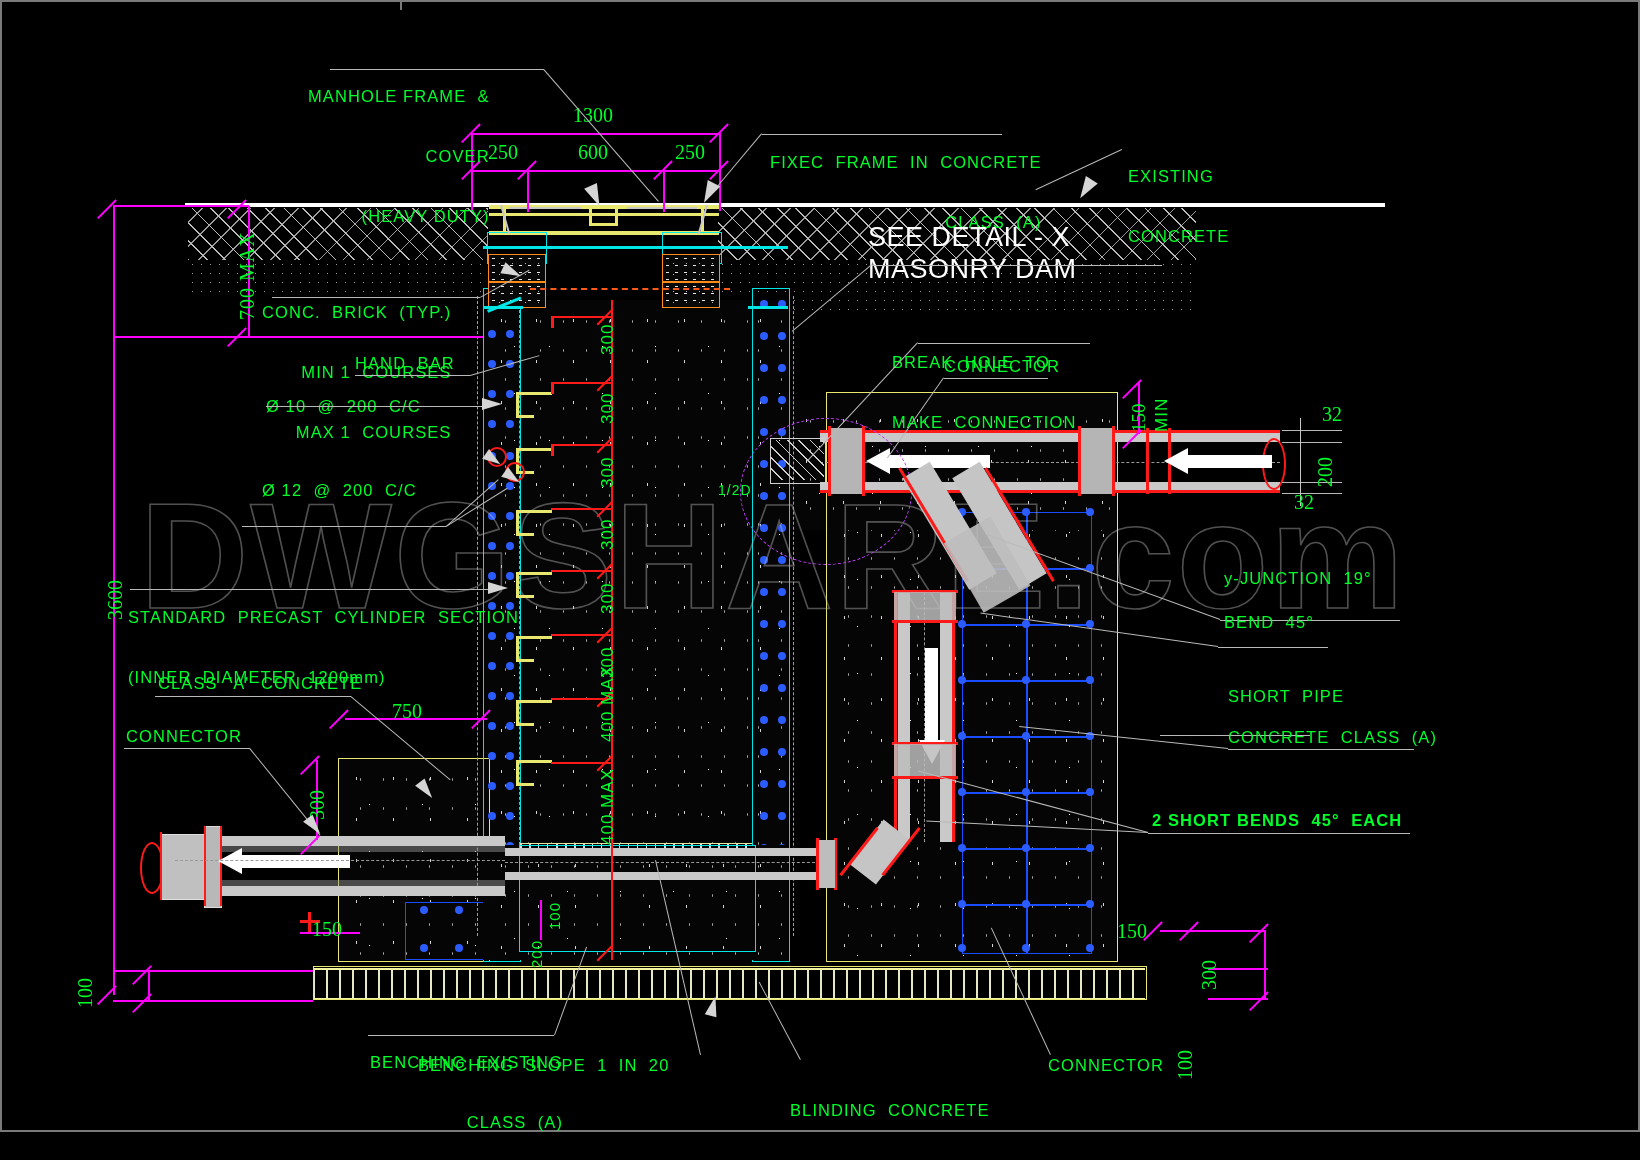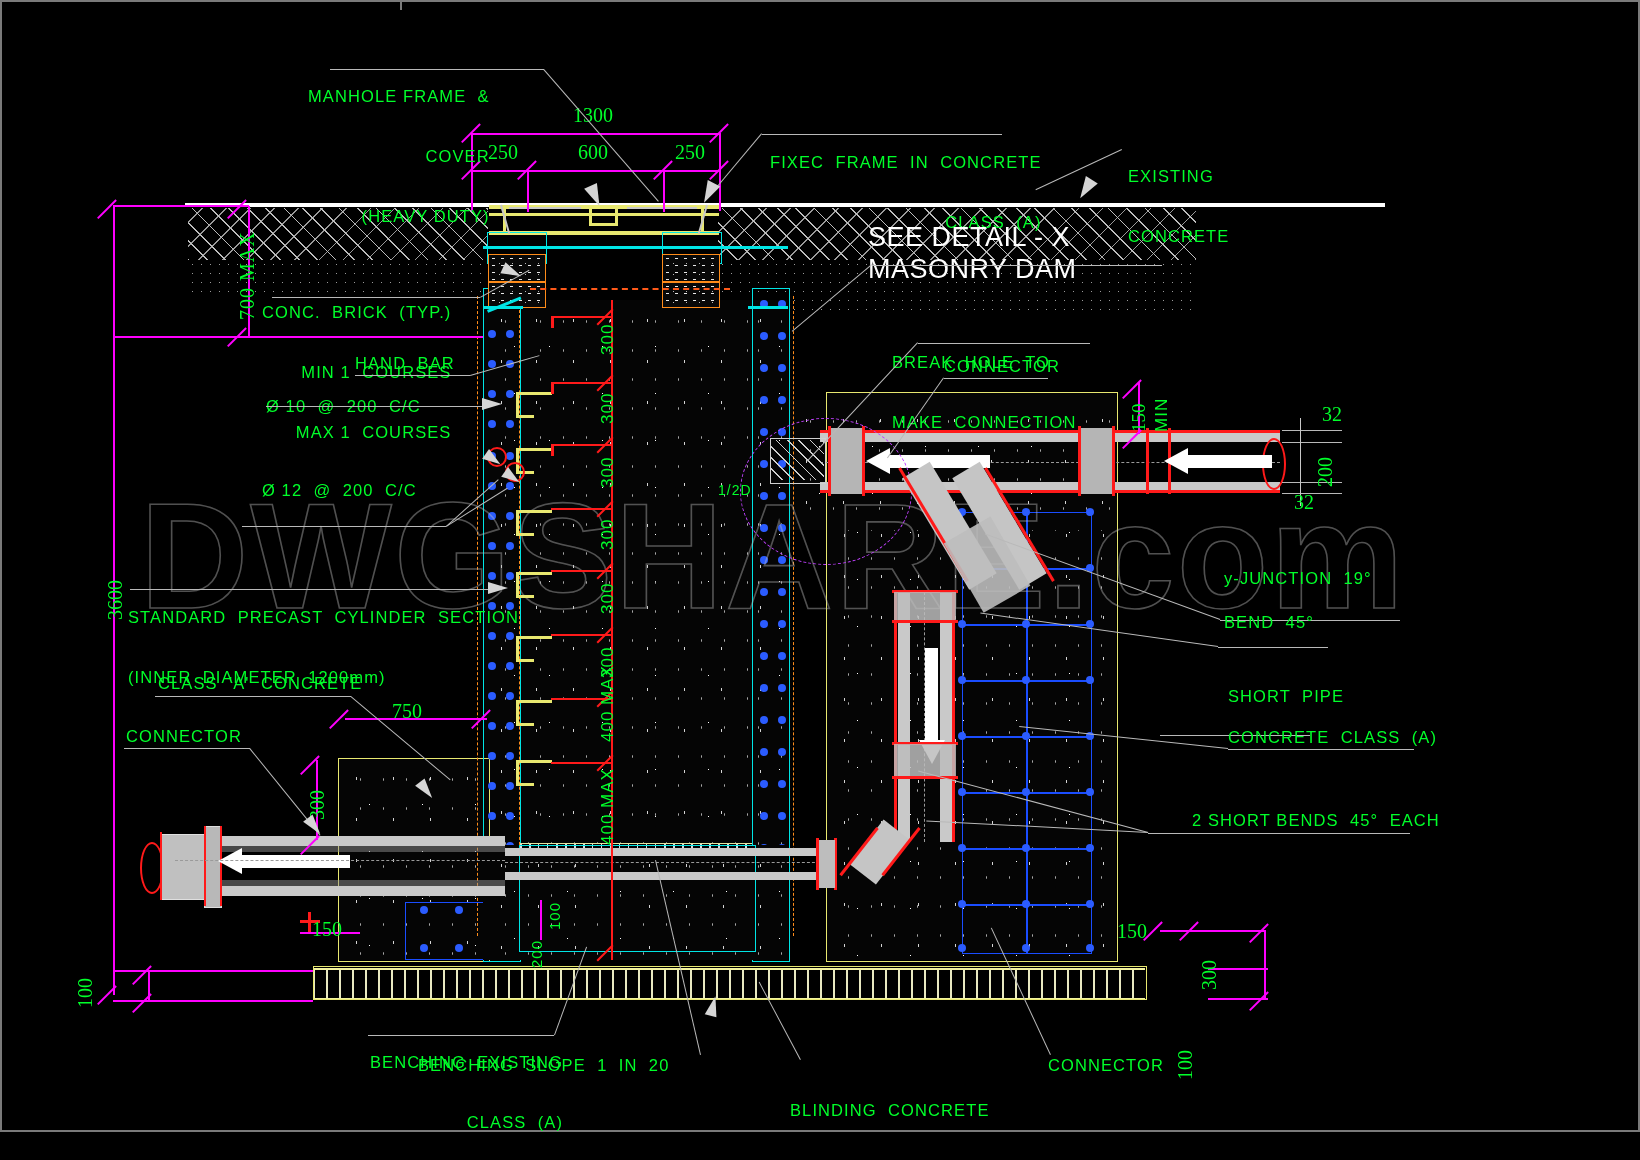--- a/index.html
+++ b/index.html
@@ -695,21 +695,21 @@
   <div class="uline" style="left:1218px;top:647px;width:110px;"></div>
   <div class="leader" style="left:1218px;top:647px;width:240px;transform:rotate(188deg);"></div>
 
   <div class="lbl" style="left:1228px;top:686px;">SHORT  PIPE</div>
   <div class="uline" style="left:1160px;top:735px;width:150px;"></div>
 
   <div class="lbl" style="left:1228px;top:727px;">CONCRETE  CLASS  (A)</div>
   <div class="uline" style="left:1228px;top:749px;width:186px;"></div>
   <div class="leader" style="left:1228px;top:749px;width:210px;transform:rotate(186deg);"></div>
 
-  <div class="lbl" style="left:1192px;top:810px;">2 SHORT BENDS  45°  EACH</div>
+  <div class="lbl" style="left:1152px;top:810px;font-weight:bold;">2 SHORT BENDS  45°  EACH</div>
   <div class="uline" style="left:1148px;top:833px;width:262px;"></div>
   <div class="leader" style="left:1148px;top:833px;width:222px;transform:rotate(183deg);"></div>
   <div class="leader" style="left:1148px;top:833px;width:238px;transform:rotate(195deg);"></div>
 
   <div class="lbl" style="left:370px;top:1012px;">
     <div>BENCHING  EXISTING</div>
     <div style="text-align:right;">CLASS  (A)</div>
   </div>
   <div class="uline" style="left:368px;top:1035px;width:186px;"></div>
   <div class="leader" style="left:554px;top:1035px;width:94px;transform:rotate(-70deg);"></div>

